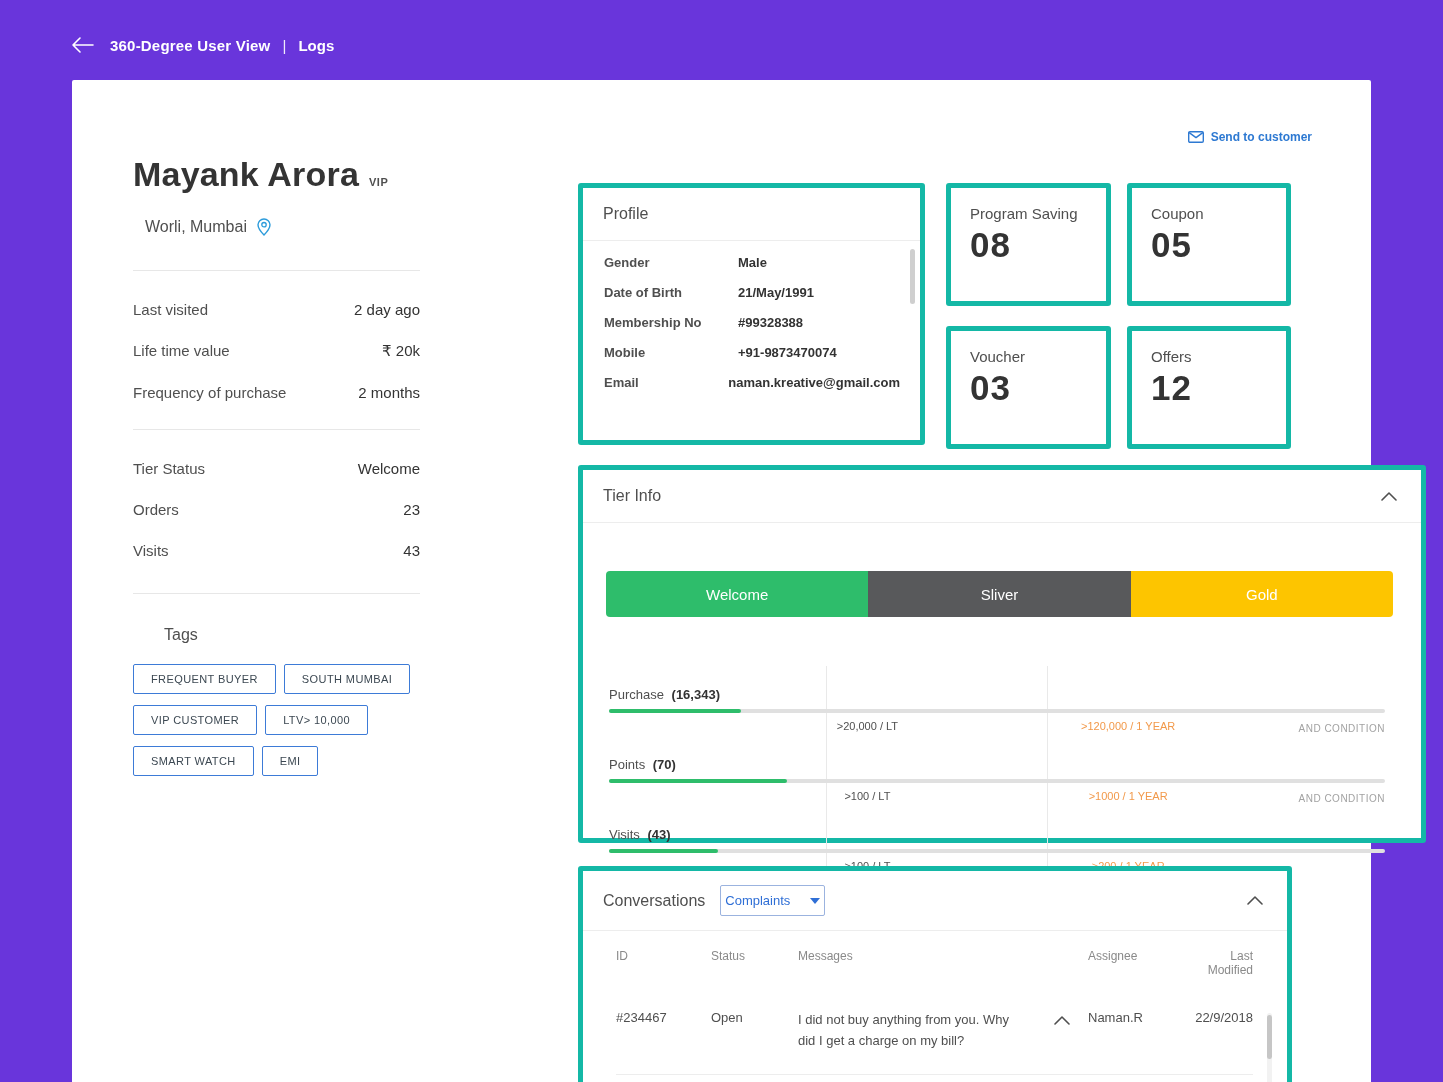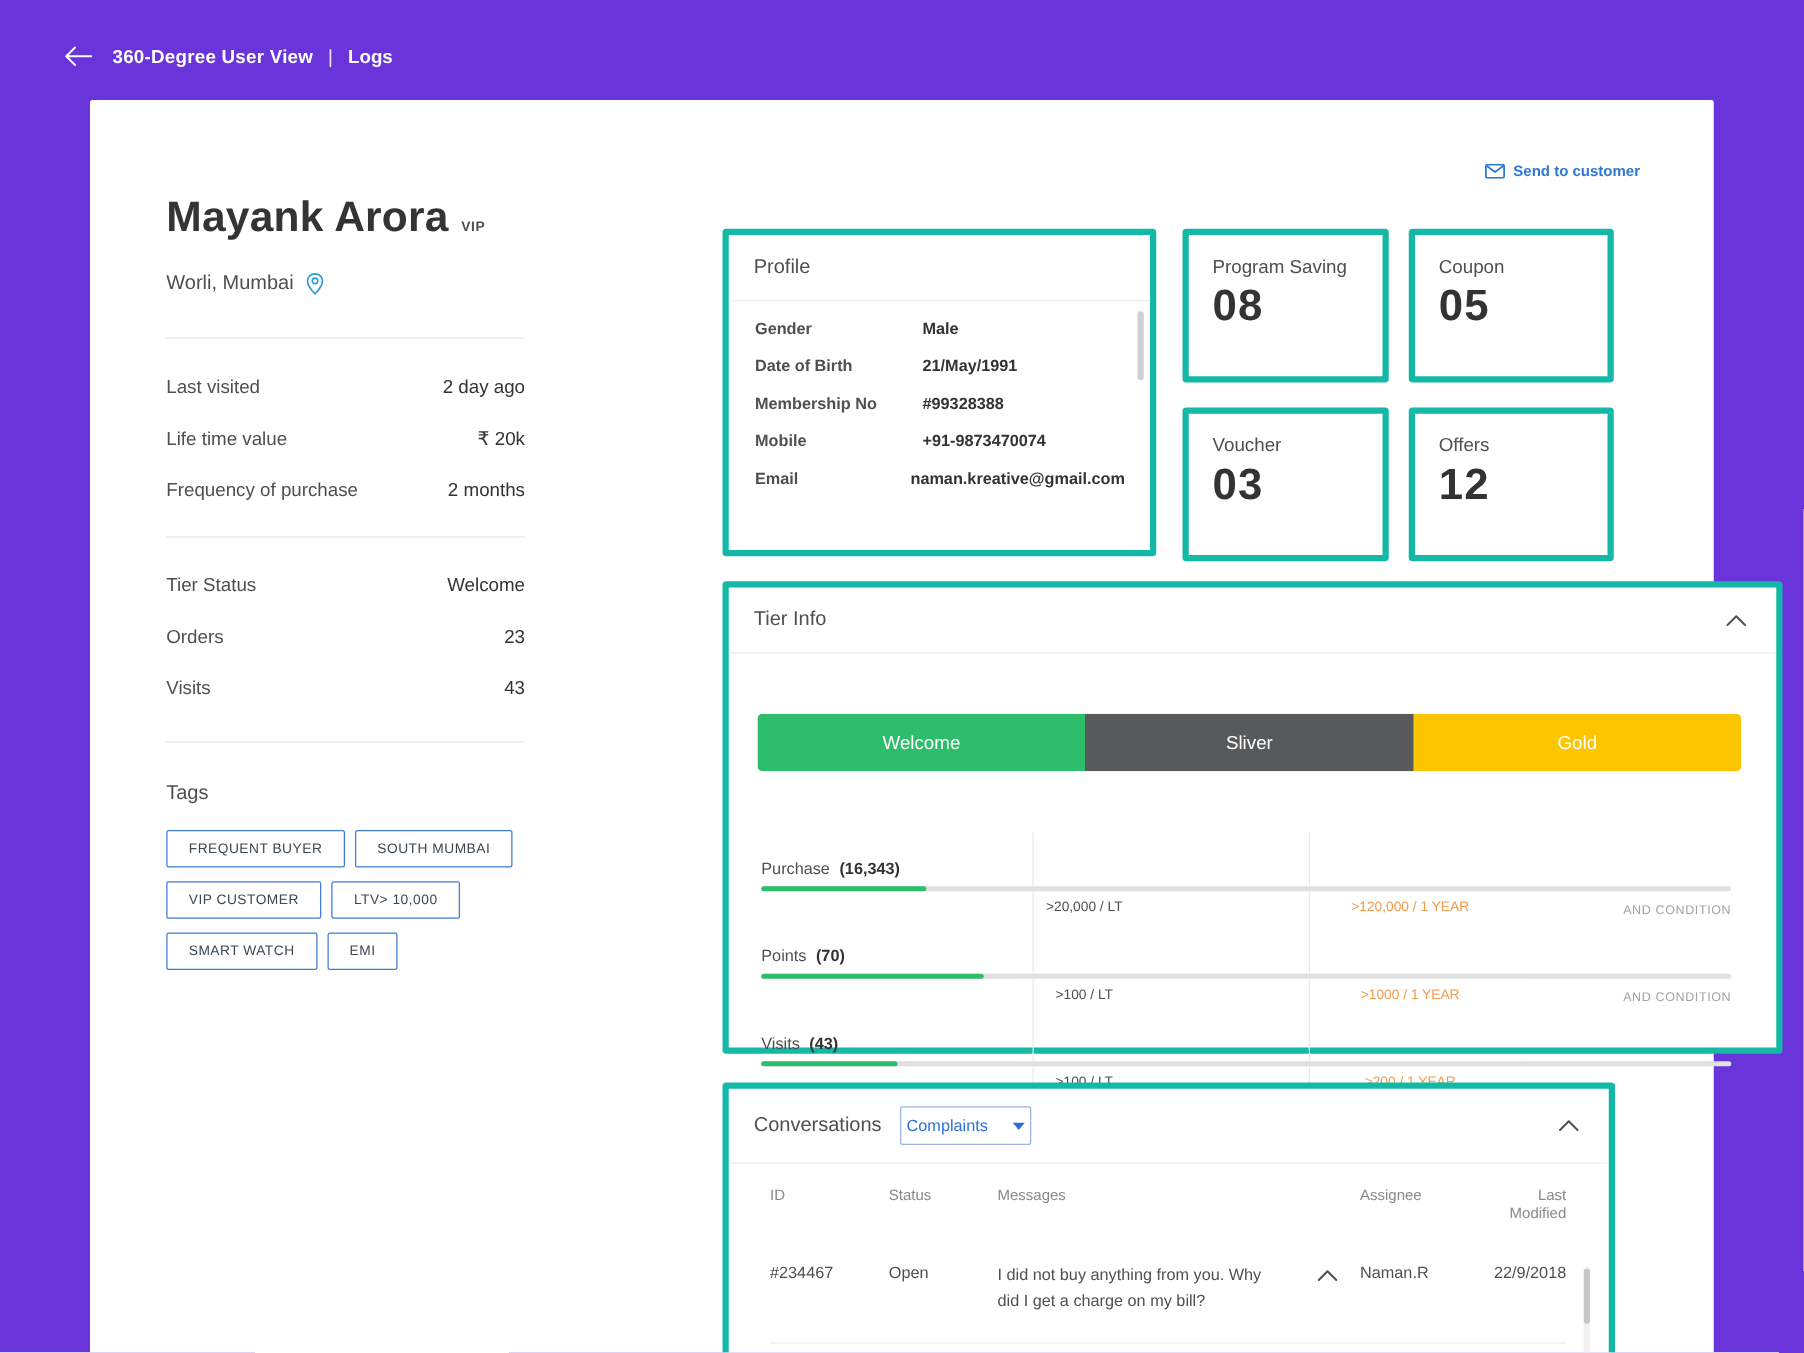--- a/index.html
+++ b/index.html
@@ -2,48 +2,48 @@
 <html style="--purple: #6935DB; --green: #2EBD6B; --slate: #58595B; --gold: #FDC500; --orange: #F2994A; --blue: #2D79D2; --chip_border: #3D7BD7;"><head>
 <meta charset="utf-8">
 <style>
   * { margin:0; padding:0; box-sizing:border-box; }
   html,body { width:1443px; height:1082px; }
   body { font-family:"Liberation Sans","DejaVu Sans",sans-serif; }
 
   .page { position:relative; width:1443px; height:1082px; background:var(--purple,#6935DB); overflow:hidden; }
 
   
-  .topbar { position:absolute; top:0; left:0; right:0; height:80px; display:flex; align-items:center; padding:10px 0 0 52px; color:#fff; }
+  .topbar { position:absolute; top:0; left:0; right:0; height:80px; display:flex; align-items:center; padding:10px 0 0 72px; color:#fff; }
   .back-btn { display:inline-flex; align-items:center; cursor:pointer; margin-right:16px; }
   .topbar .title { font-size:15px; font-weight:700; letter-spacing:.2px; }
   .topbar .sep { margin:0 12px; font-size:15px; opacity:.9; }
   .topbar .logs { font-size:15px; font-weight:700; cursor:pointer; }
 
   
   .panel { position:absolute; top:80px; left:72px; right:72px; bottom:0; background:#fff; border-radius:2px 2px 0 0; }
 
   .send-link { position:absolute; top:50px; right:59px; display:flex; align-items:center; gap:7px; color:var(--blue,#2D79D2); font-size:12px; font-weight:700; cursor:pointer; text-decoration:none;text-align:center; }
 
   
   .left-col { position:absolute; left:61px; top:75px; width:287px; color:#4F4F4F; }
   .user-name-row { display:flex; align-items:baseline; gap:10px; }
   .user-name { font-size:34px; font-weight:800; color:#343434; letter-spacing:.2px; }
   .vip-badge { font-size:11px; font-weight:700; color:#4F4F4F; letter-spacing:.5px; }
-  .location-row { margin-top:24px; display:flex; align-items:center; gap:10px; font-size:16px; color:#4F4F4F; }
+  .location-row { margin-top:24px; display:flex; align-items:center; gap:10px; font-size:16px; color:#4F4F4F;margin-left:12px; }
   .left-col hr { border:none; border-top:1px solid #E7E7E7; margin:0; }
   .hr1 { margin-top:34px !important; }
   .hr2 { margin-top:28px !important; }
   .hr3 { margin-top:34px !important; }
   .kv { display:flex; justify-content:space-between; align-items:baseline; margin-top:24px; font-size:15px; }
   .kv:first-of-type { margin-top:0; }
   .kv .kv-l { color:#4F4F4F; }
   .kv .kv-v { color:#333; }
   .kv-group { margin-top:30px; }
   .kv-group .kv { margin-top:0; margin-bottom:24px; }
-  .tags-title { margin-top:32px; font-size:16px; color:#4F4F4F; }
+  .tags-title { margin-top:32px; font-size:16px; color:#4F4F4F;margin-left:31px; }
   .chips { margin-top:20px; display:flex; flex-wrap:wrap; gap:11px 8px; }
   .chip { border:1px solid var(--chip_border,#3D7BD7); border-radius:2px; padding:8px 17px; font-size:11px; color:#3C4852; letter-spacing:.4px; white-space:nowrap; }
 
   
   .right-col { position:absolute; left:506px; top:103px; width:715px; }
 
   .card { background:#fff; border:5px solid #14b8a6; border-radius:3px; }
 
   
   .profile-card { position:absolute; left:0; top:0; width:347px; height:262px; }

